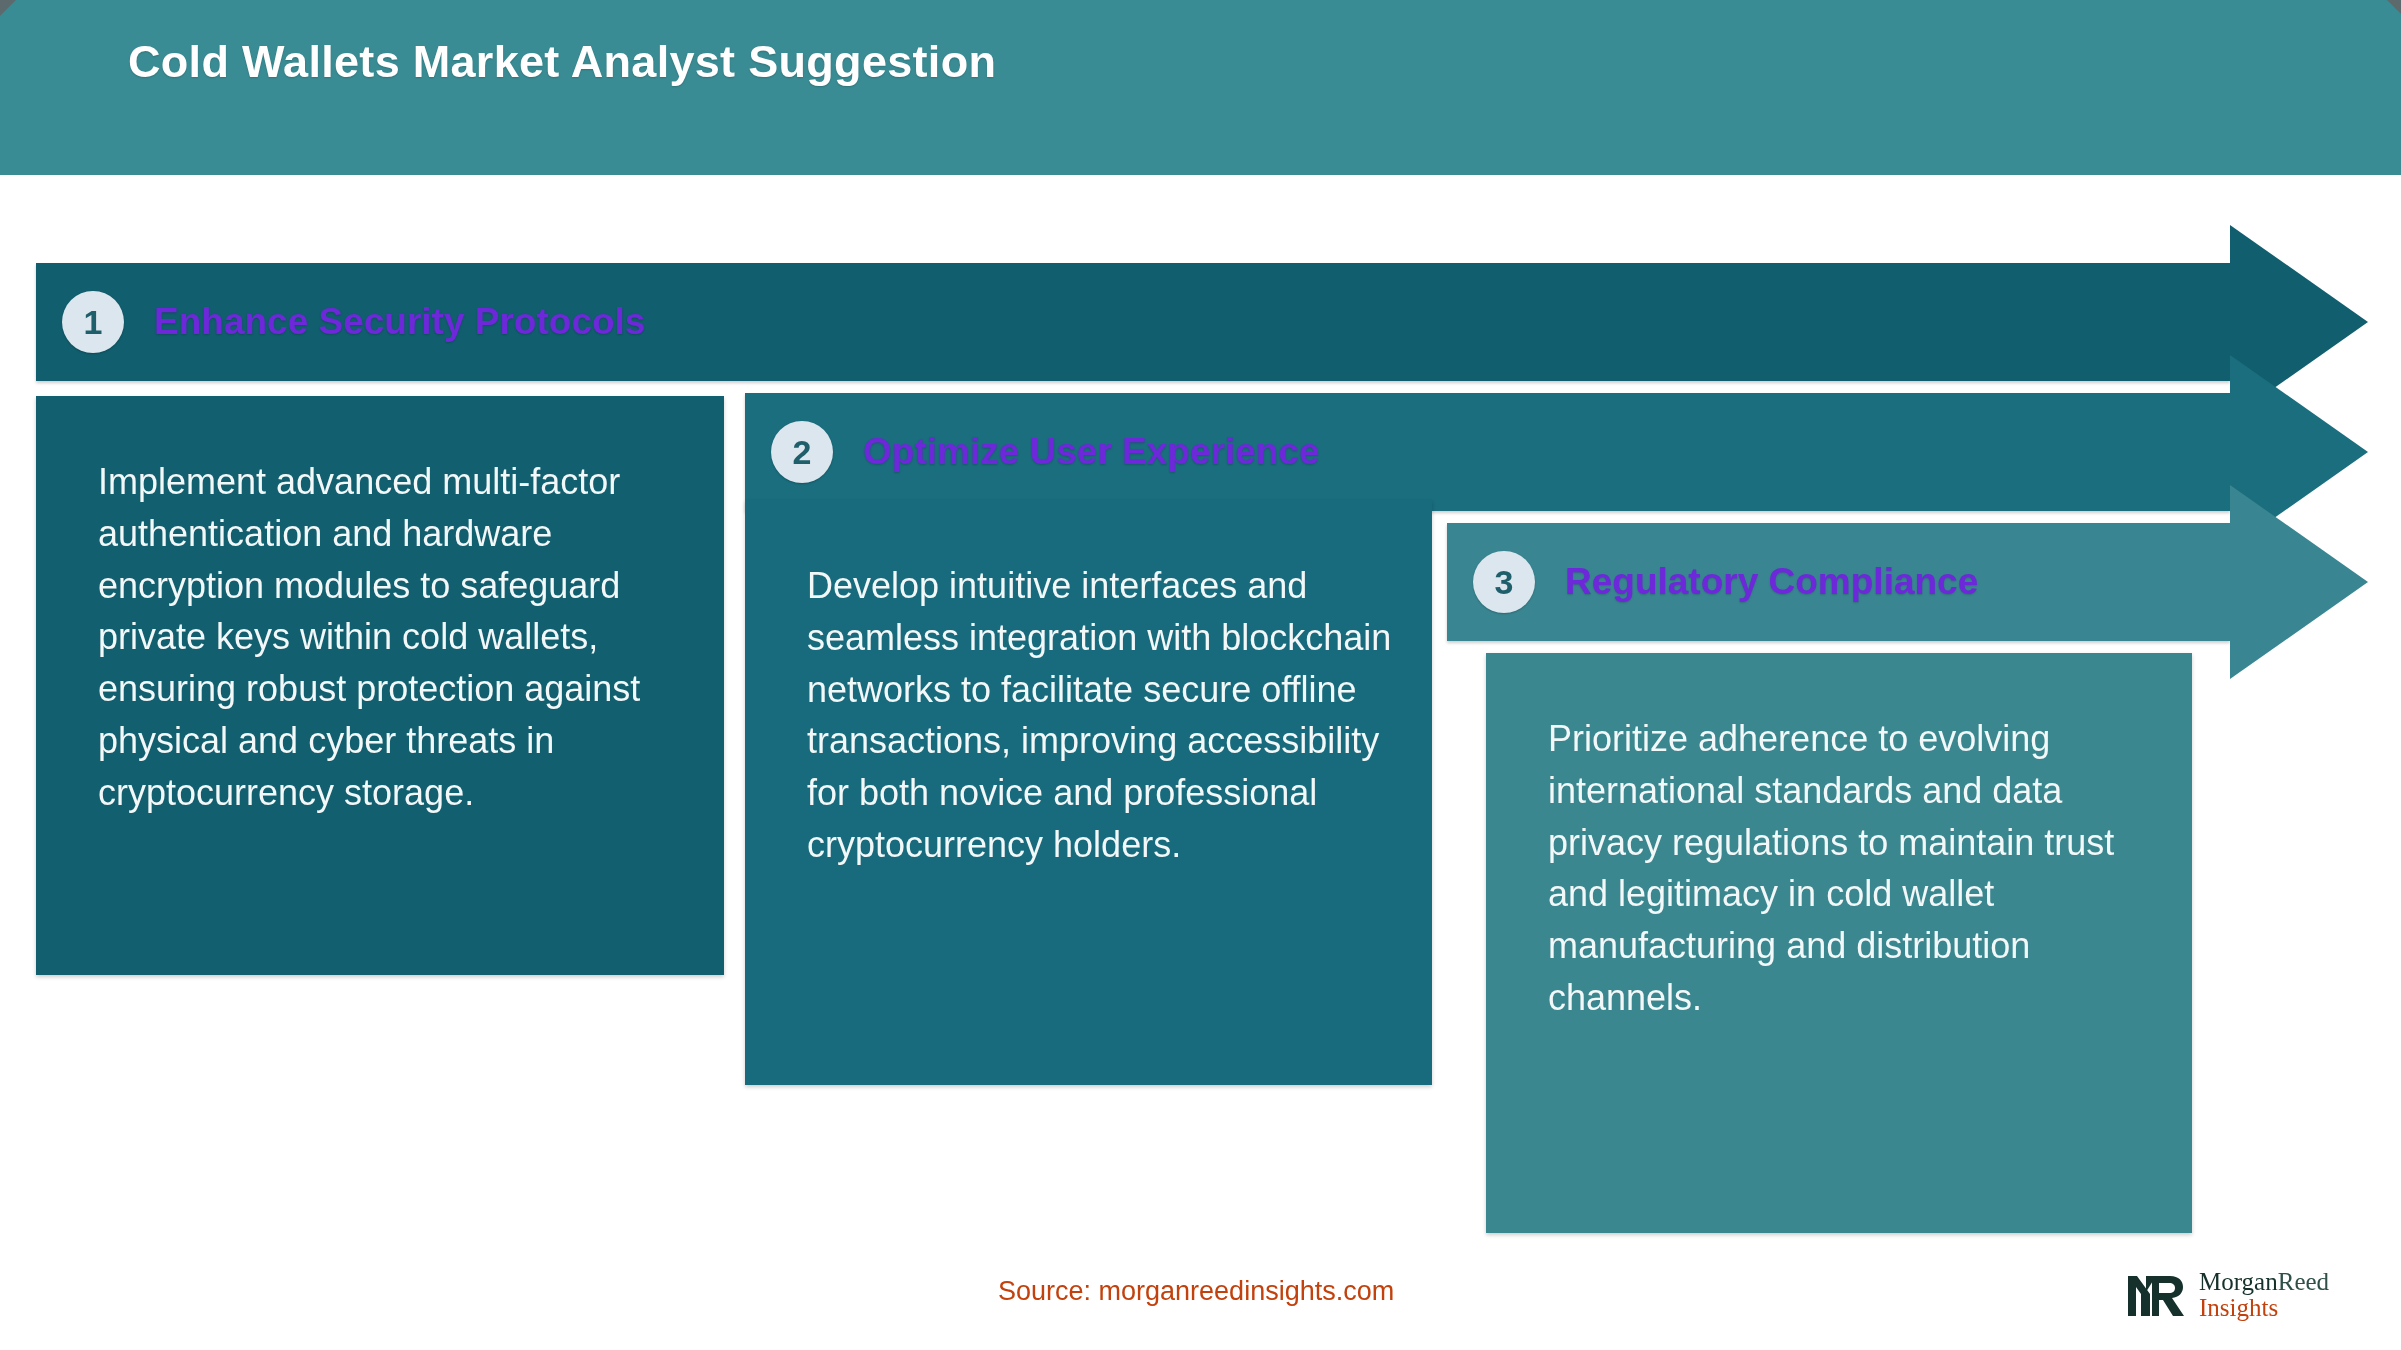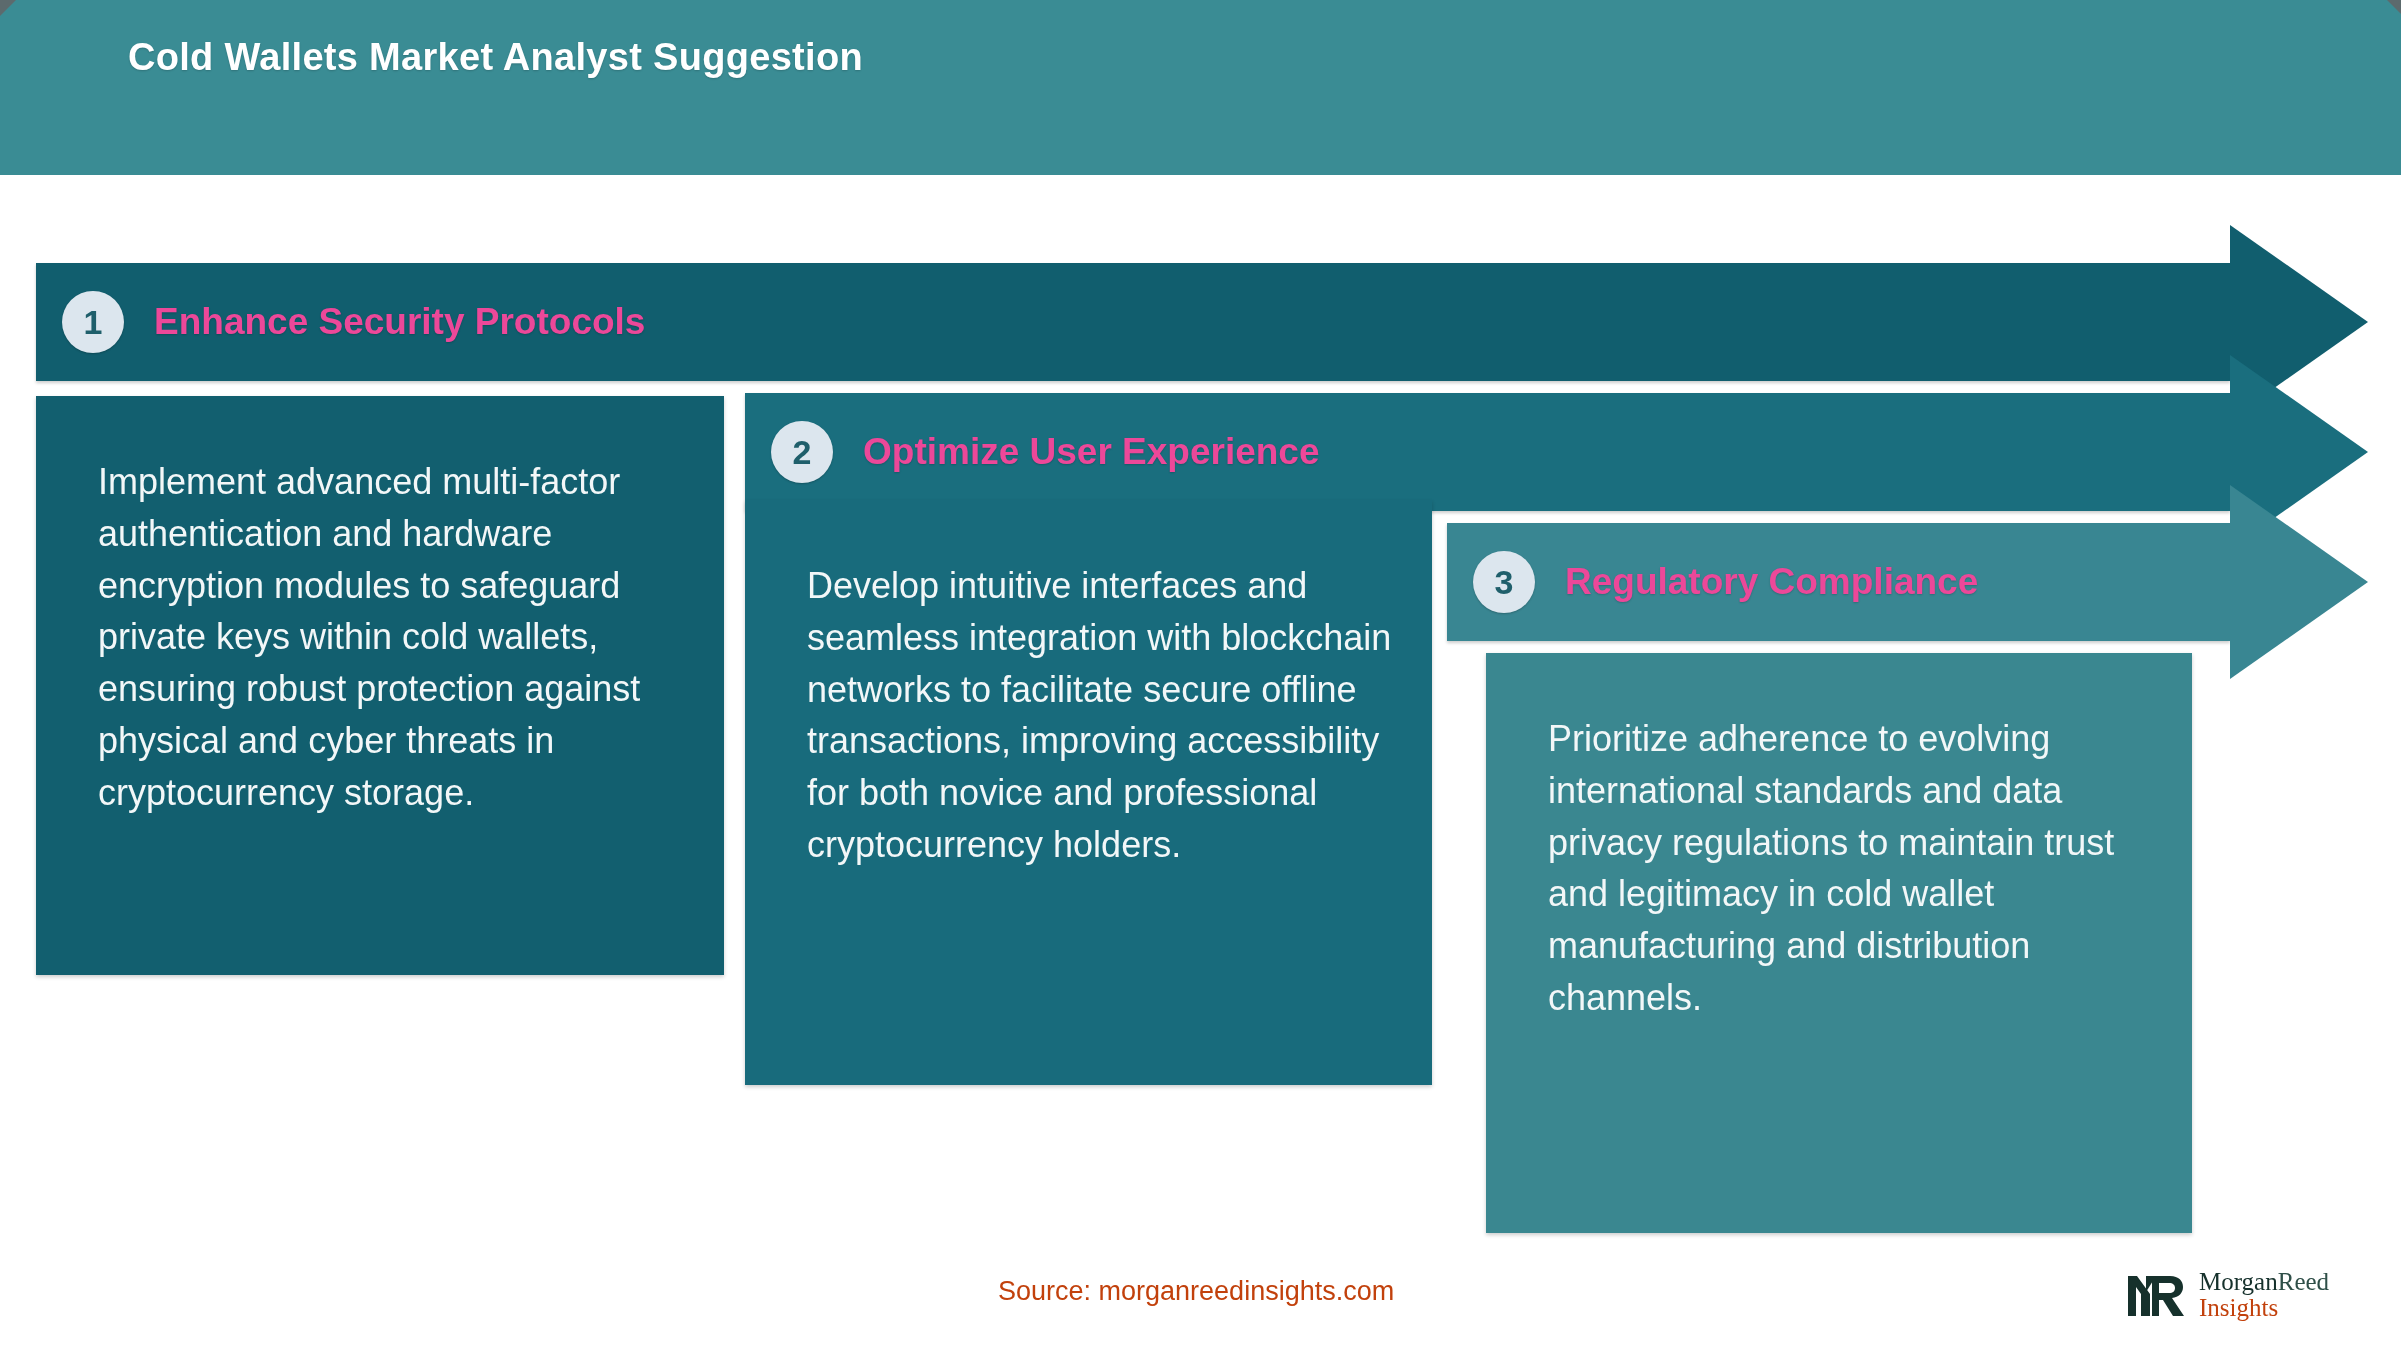--- a/index.html
+++ b/index.html
@@ -45,21 +45,21 @@
     position: absolute;
     right: 0; top: 0;
     width: 0; height: 0;
     border-top: 14px solid #5c6a6d;
     border-left: 14px solid transparent;
   }
   #header-title {
     position: absolute;
     left: 128px;
     top: 36px;
-    font-size: 38px;
+    font-size: 45px;
     font-weight: bold;
     color: #ffffff;
     letter-spacing: 0.3px;
     white-space: nowrap;
     text-shadow: 0 1px 2px rgba(0,0,0,0.18);
   }
 
   
   .band {
     position: absolute;
@@ -96,21 +96,21 @@
     font-size: 34px;
     font-weight: bold;
     color: #1f5f6b;
     flex: 0 0 auto;
     box-shadow: 0 1px 2px rgba(0,0,0,0.22);
   }
   .band-title {
     margin-left: 30px;
     font-size: 37px;
     font-weight: bold;
-    color: #ec4899;
+    color: #6d28d9;
     white-space: nowrap;
     text-shadow: 0 1px 2px rgba(0,0,0,0.18);
   }
 
   
   .panel {
     position: absolute;
     box-shadow: 0 2px 4px rgba(0,0,0,0.20);
   }
   .panel-text {

